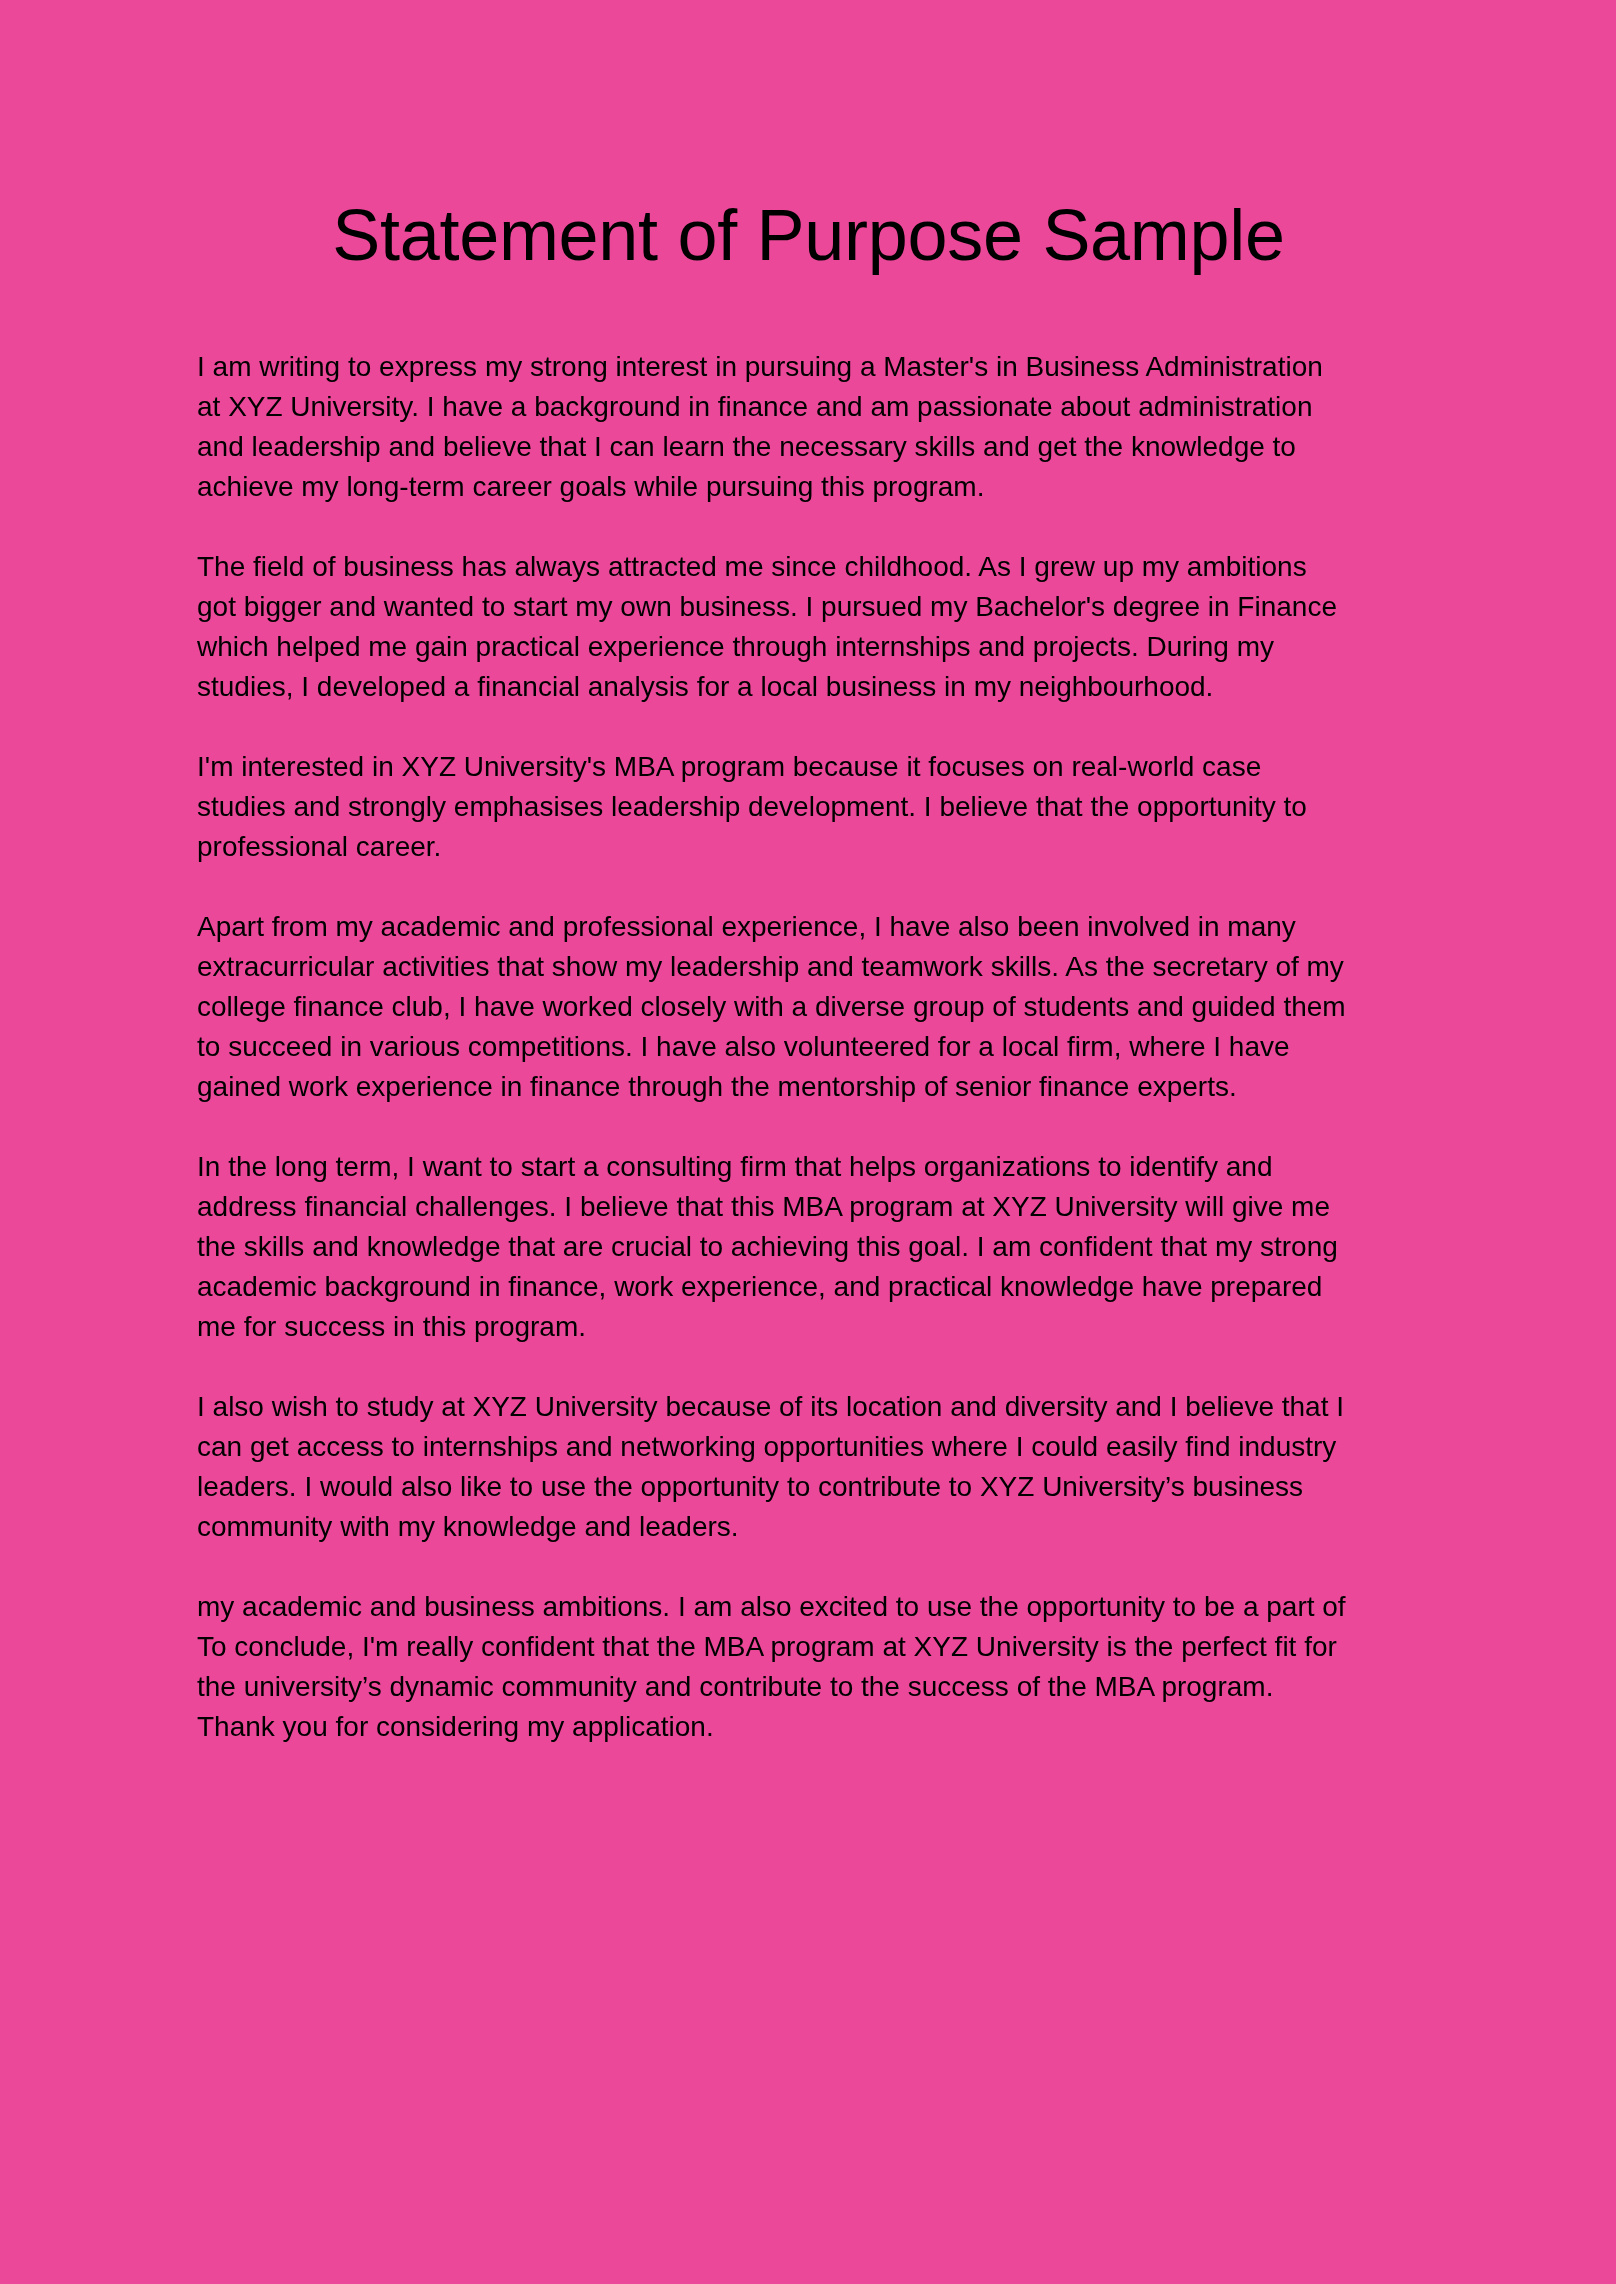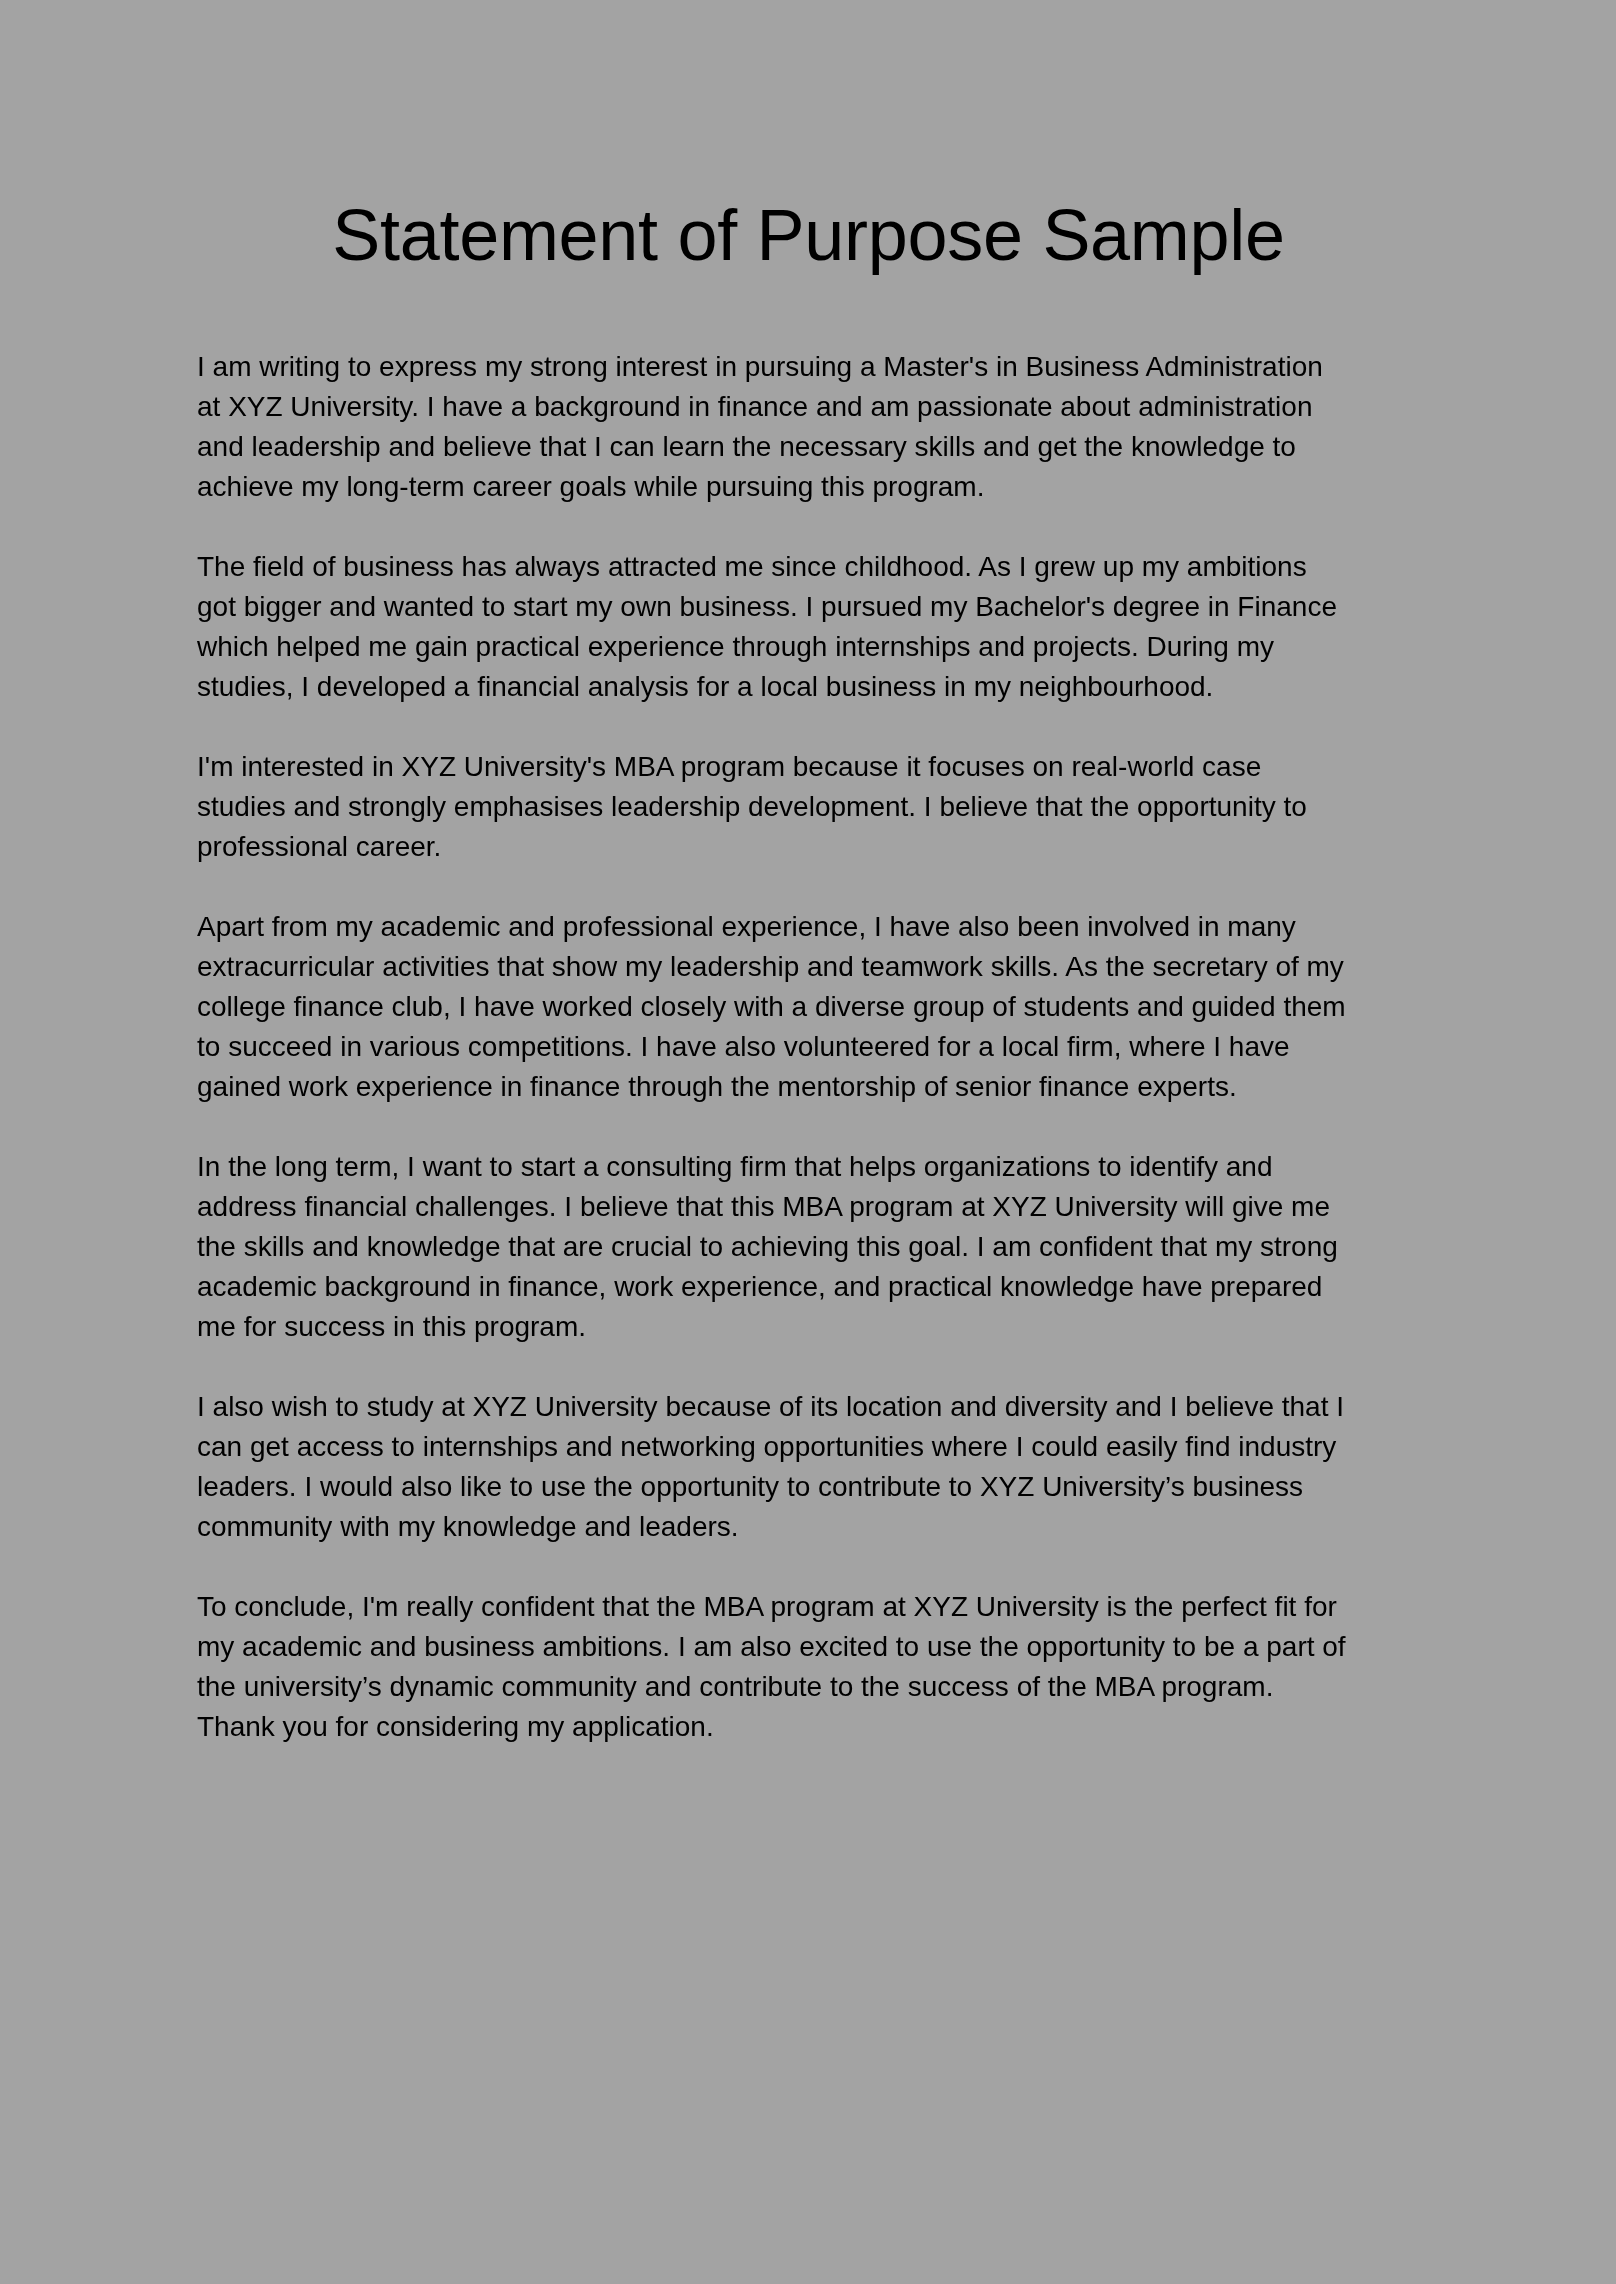--- a/index.html
+++ b/index.html
@@ -13,21 +13,21 @@
       position: relative;
       overflow: hidden;
       font-family: "Liberation Sans", sans-serif;
       color: #000000;
     }
     .page {
       position: absolute;
       left: 0; top: 0;
       width: 1617px;
       height: 2284px;
-      background: #a3a3a3;
+      background: #ec4899;
       text-decoration: underline;
     }
     .title {
       position: absolute;
       left: 0;
       width: 1617px;
       top: 193px;
       margin: 0;
       text-align: center;
       font-weight: normal;
@@ -98,21 +98,21 @@
     </p>
 
     <p class="para">
       <span class="line">I also wish to study at XYZ University because of its location and diversity and I believe that I</span>
       <span class="line">can get access to internships and networking opportunities where I could easily find industry</span>
       <span class="line">leaders. I would also like to use the opportunity to contribute to XYZ University’s business</span>
       <span class="line">community with my knowledge and leaders.</span>
     </p>
 
     <p class="para">
+      <span class="line">my academic and business ambitions. I am also excited to use the opportunity to be a part of</span>
       <span class="line">To conclude, I'm really confident that the MBA program at XYZ University is the perfect fit for</span>
-      <span class="line">my academic and business ambitions. I am also excited to use the opportunity to be a part of</span>
       <span class="line">the university’s dynamic community and contribute to the success of the MBA program.</span>
       <span class="line">Thank you for considering my application.</span>
     </p>
 
   </div>
 </div>
 
 
 </body></html>

